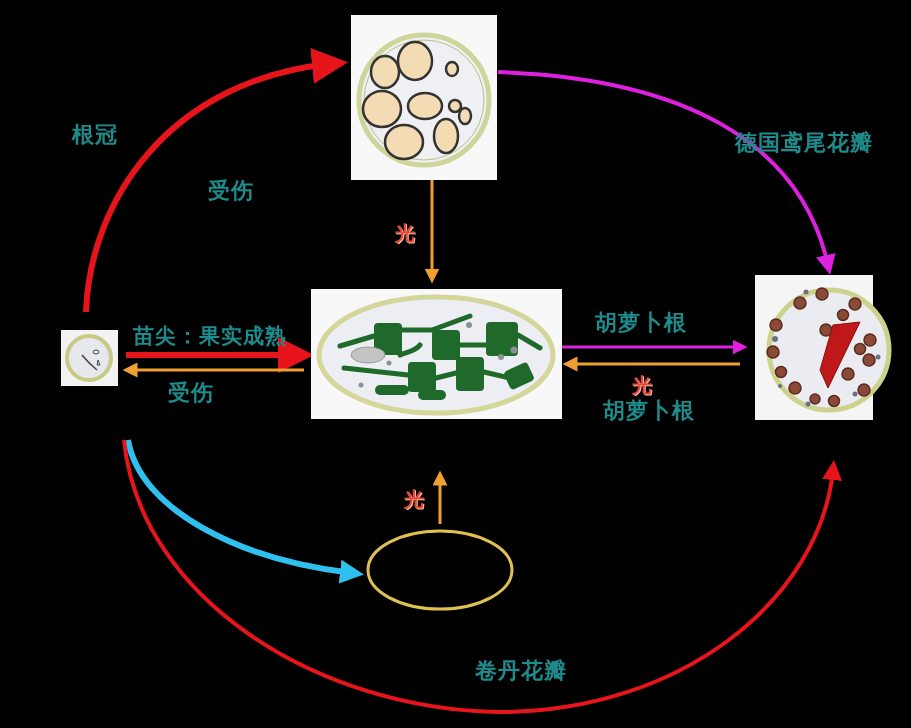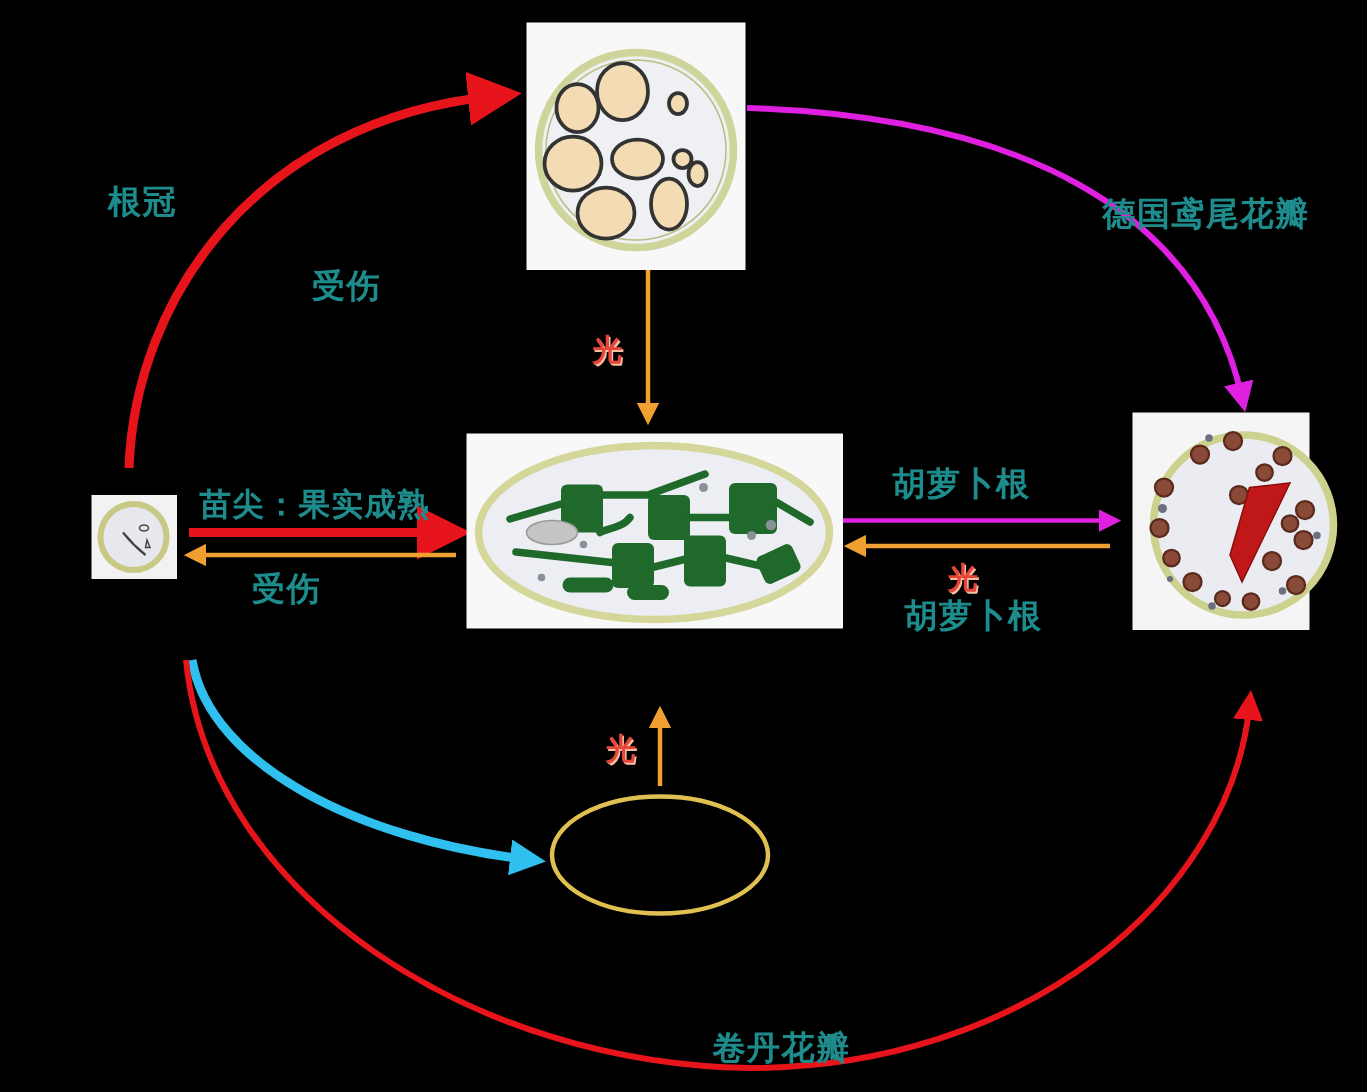--- a/index.html
+++ b/index.html
@@ -149,13 +149,13 @@
 <div class="lbl" style="left:72px;top:120px;">根冠</div>
 <div class="lbl" style="left:208px;top:176px;">受伤</div>
 <div class="light" style="left:395px;top:220px;">光</div>
 <div class="lbl" style="left:133px;top:322px;font-size:21px;">苗尖：果实成熟</div>
 <div class="lbl" style="left:168px;top:378px;">受伤</div>
 <div class="lbl" style="left:595px;top:308px;">胡萝卜根</div>
 <div class="light" style="left:632px;top:372px;">光</div>
 <div class="lbl" style="left:603px;top:396px;text-align:right;">胡萝卜根</div>
 <div class="lbl" style="left:735px;top:128px;">德国鸢尾花瓣</div>
 <div class="light" style="left:404px;top:486px;">光</div>
-<div class="lbl" style="left:475px;top:684px;text-align:right;">卷丹花瓣</div>
+<div class="lbl" style="left:475px;top:656px;text-align:right;">卷丹花瓣</div>
 
 </body></html>

